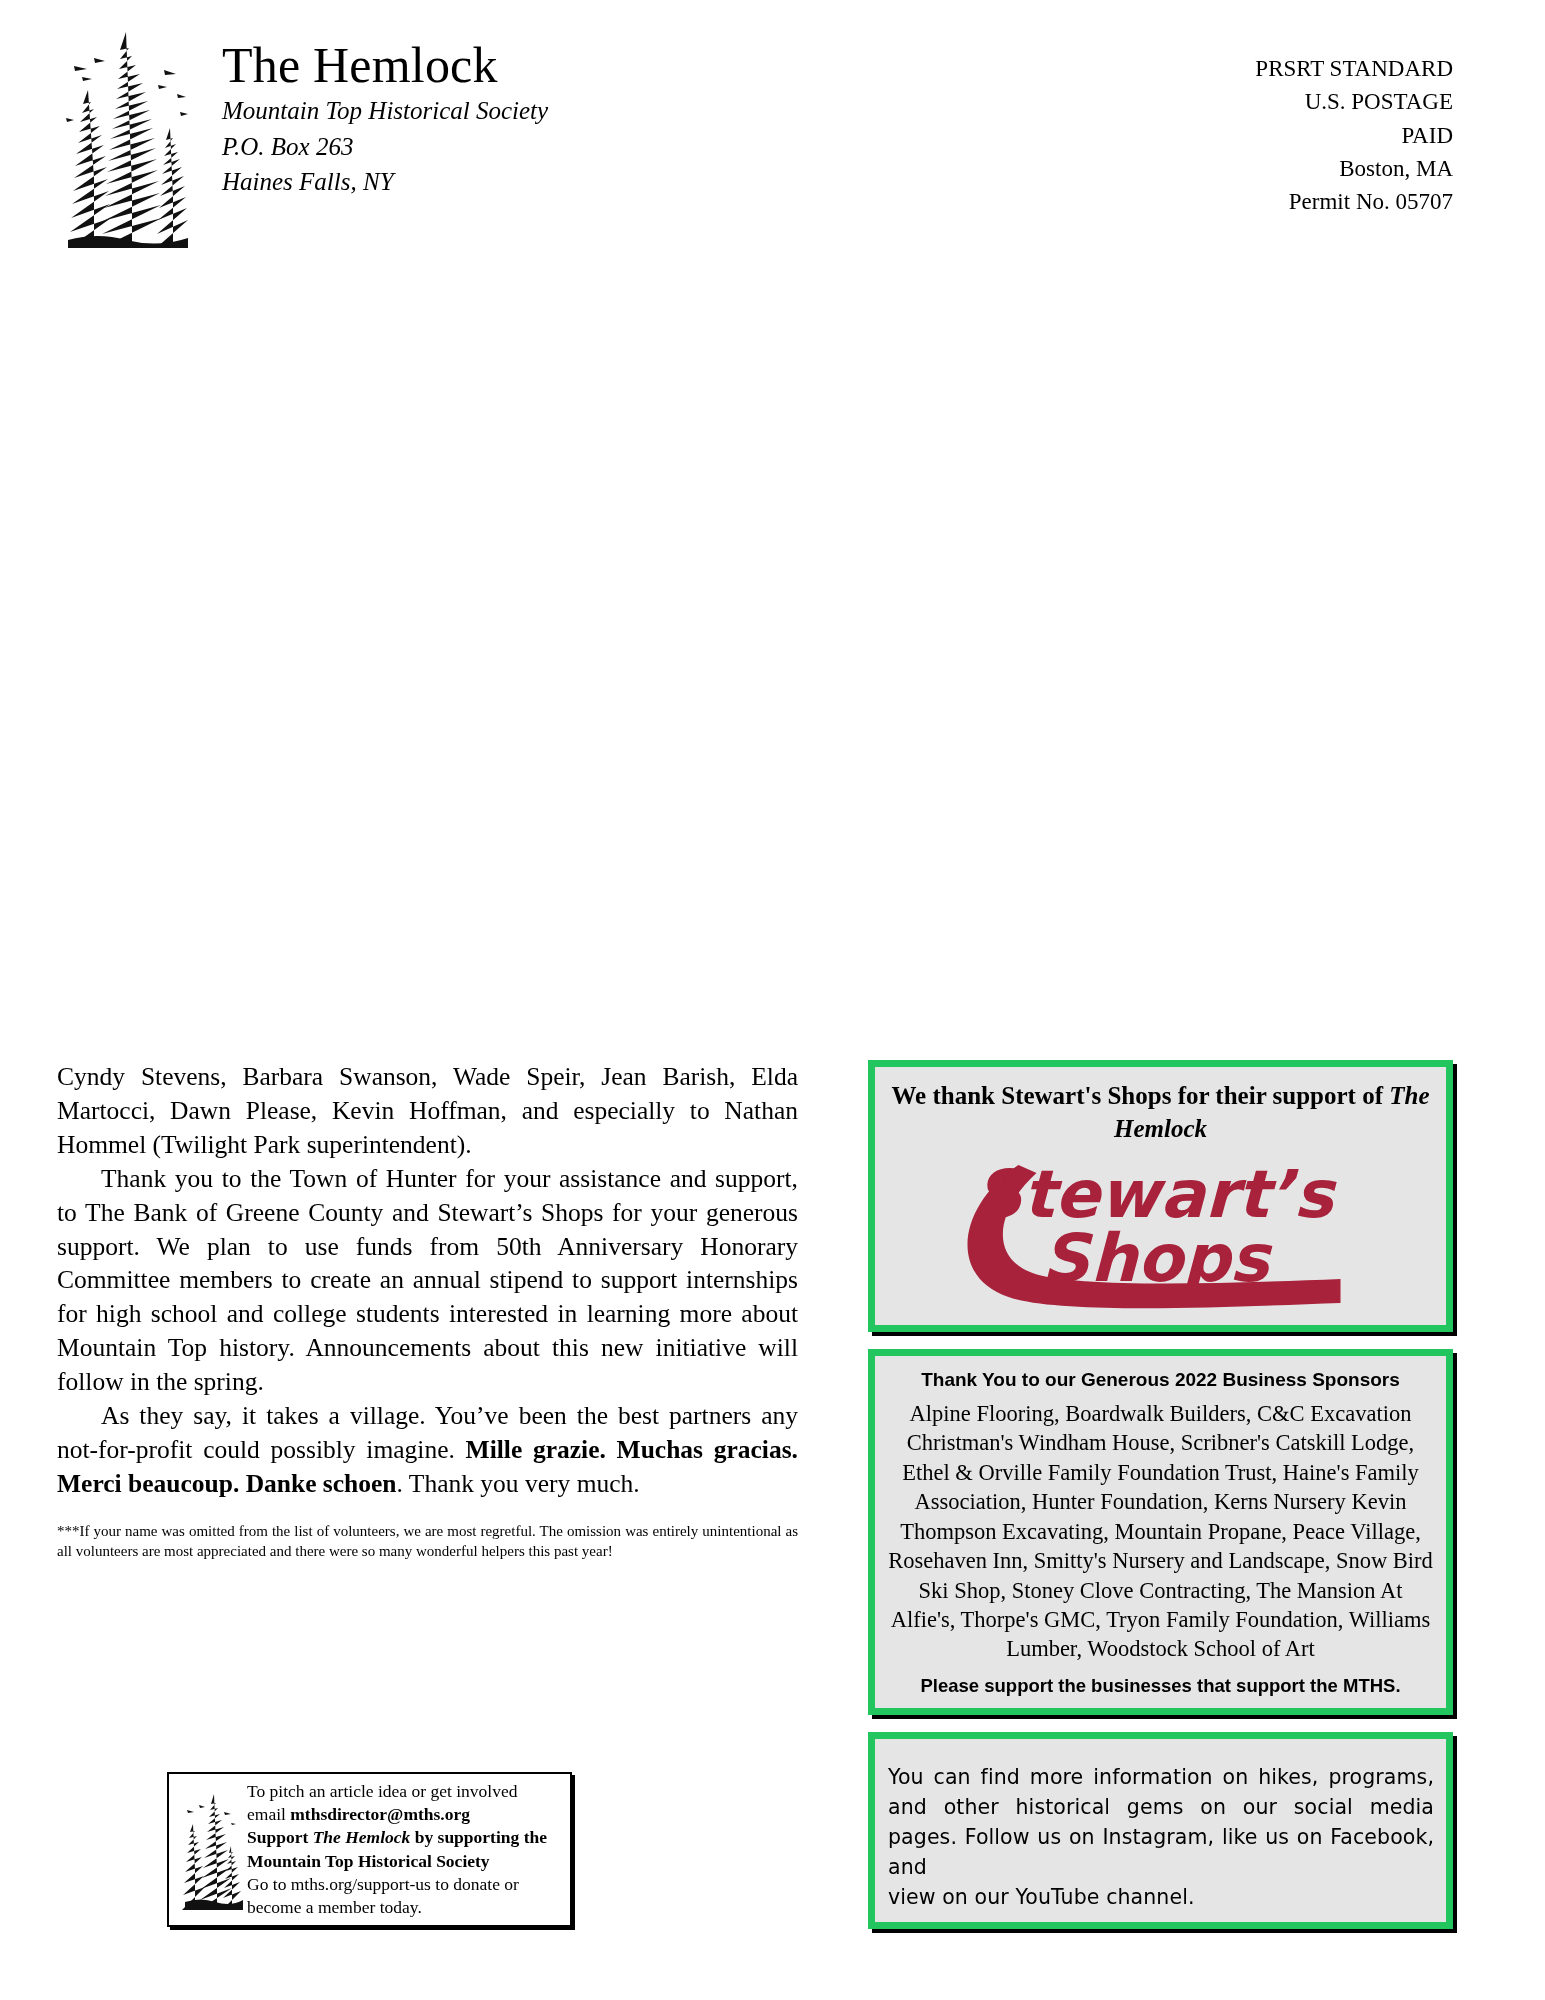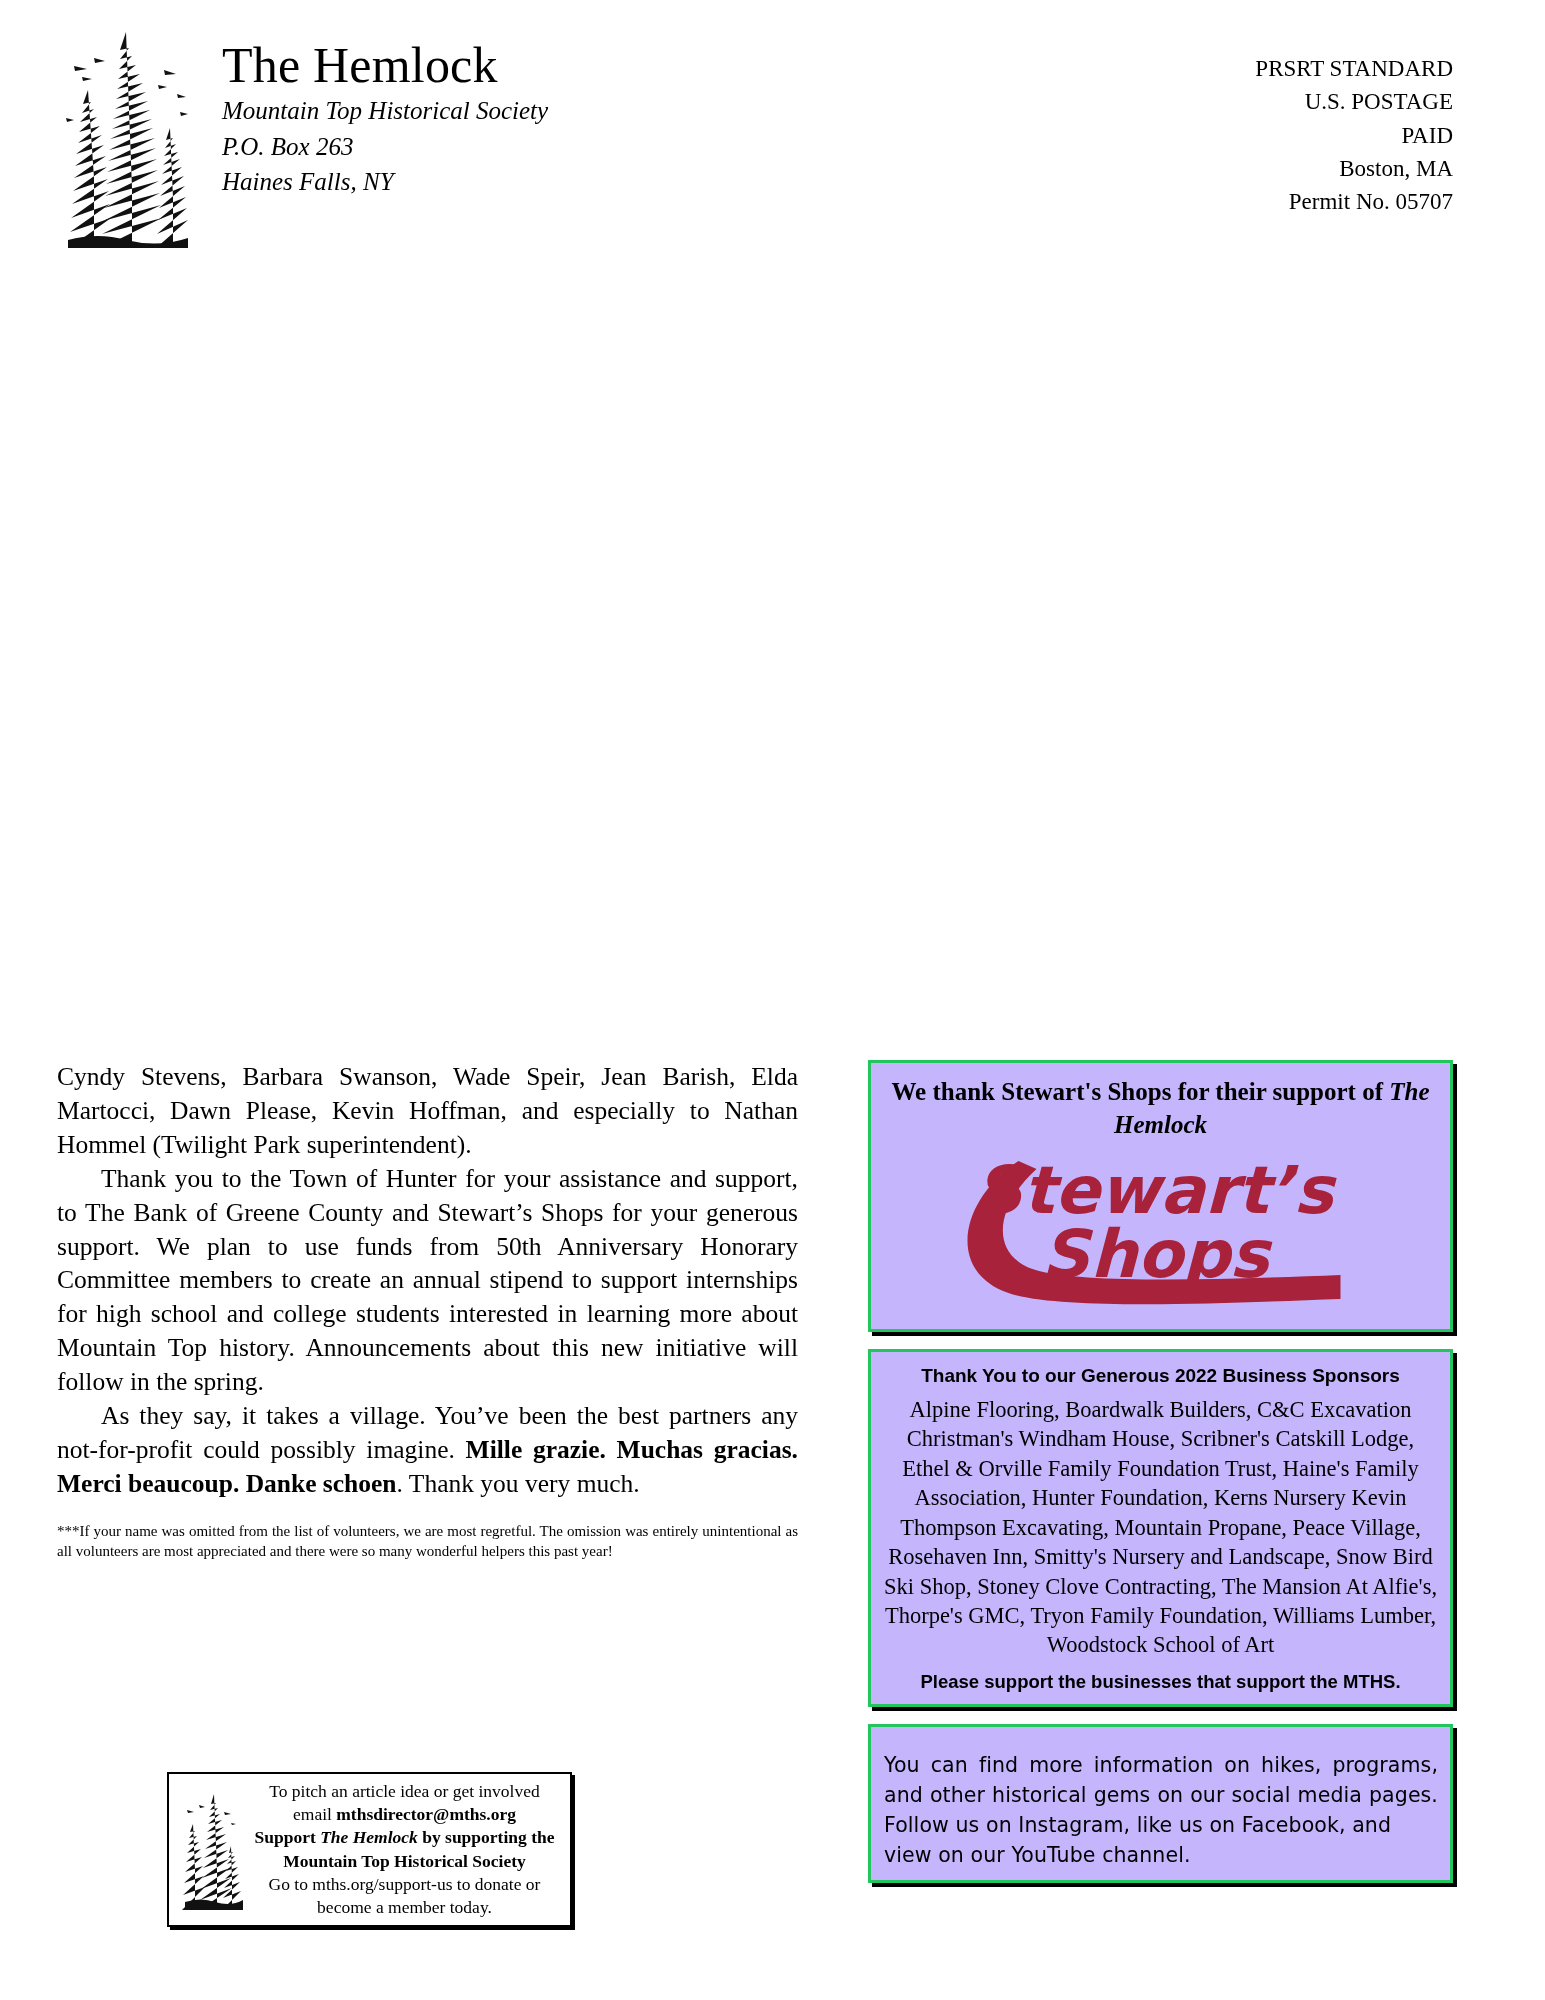--- a/index.html
+++ b/index.html
@@ -125,41 +125,40 @@
   }
   .pitch-tree {
     width: 62px;
     height: 120px;
     flex: 0 0 62px;
     margin-left: 6px;
   }
   .pitch-tree svg { display: block; width: 100%; height: 100%; }
   .pitch-text {
     flex: 1;
-    text-align: center;
     font-family: "Liberation Serif", serif;
     font-size: 17.5px;
     line-height: 1.33;
     padding-left: 4px;
   }
   .pitch-text .bold { font-weight: 700; }
   .pitch-text .bolditalic { font-weight: 700; font-style: italic; }
 
   
   .col-right {
     position: absolute;
     left: 868px;
     top: 0;
     width: 585px;
   }
 
   .panel {
-    border: 3px solid #22c55e;
+    border: 7px solid #22c55e;
     box-shadow: 4px 4px 0 0 #000;
-    background: #c4b5fd;
+    background: #e5e5e5;
     margin-bottom: 17px;
   }
 
   
   .stewarts-panel { padding: 12px 14px 6px 14px; height: 272px; }
   .stewarts-head {
     text-align: center;
     font-family: "Liberation Serif", serif;
     font-weight: 700;
     font-size: 25px;

